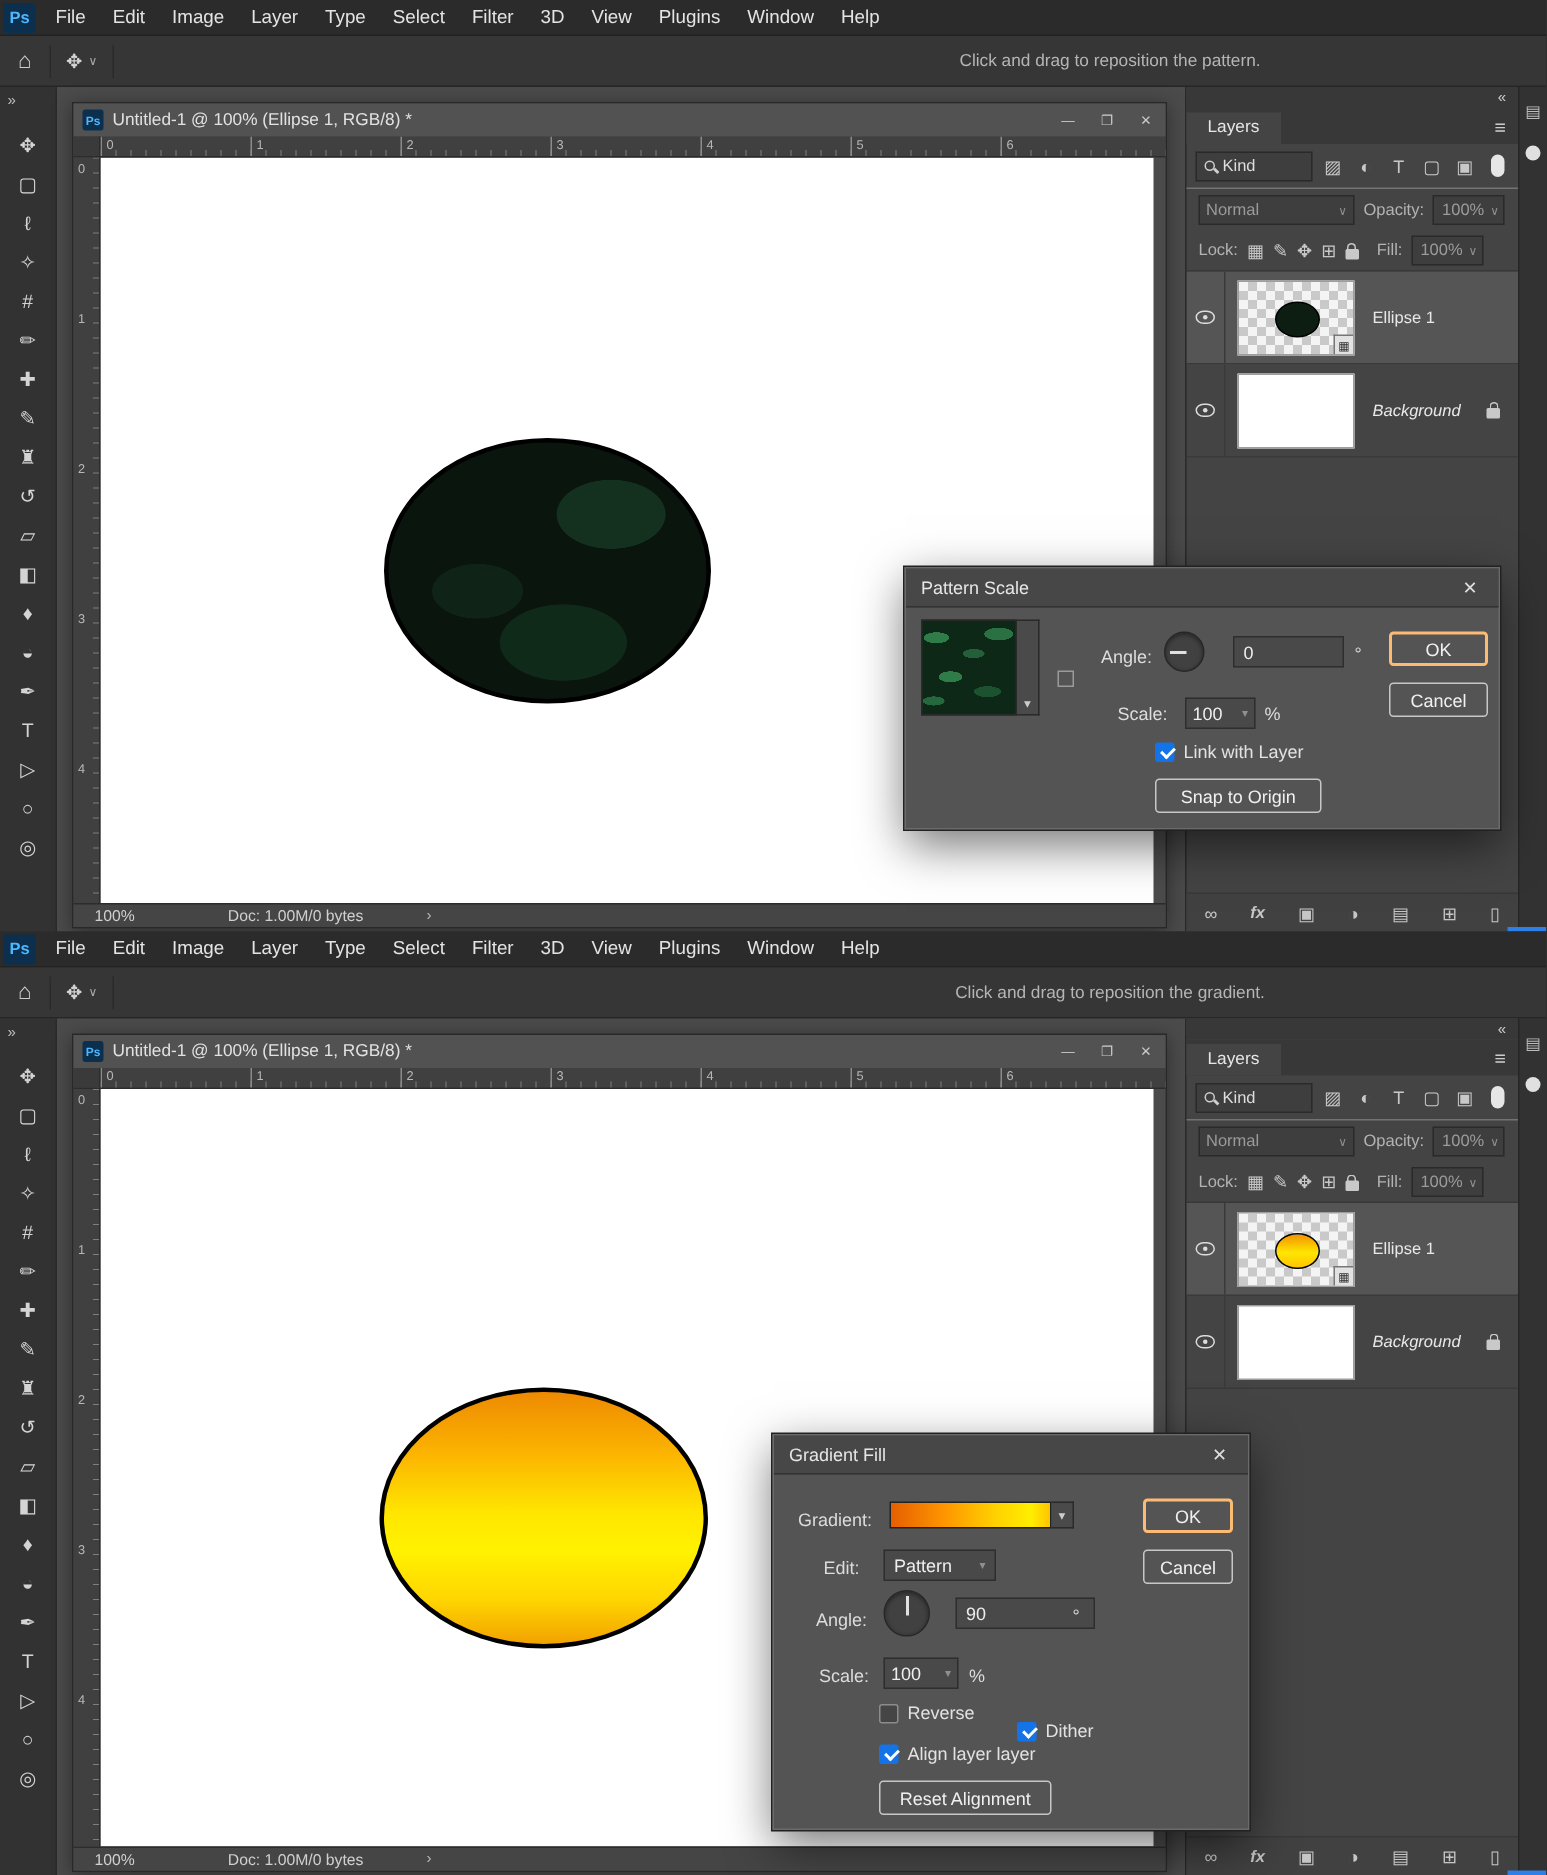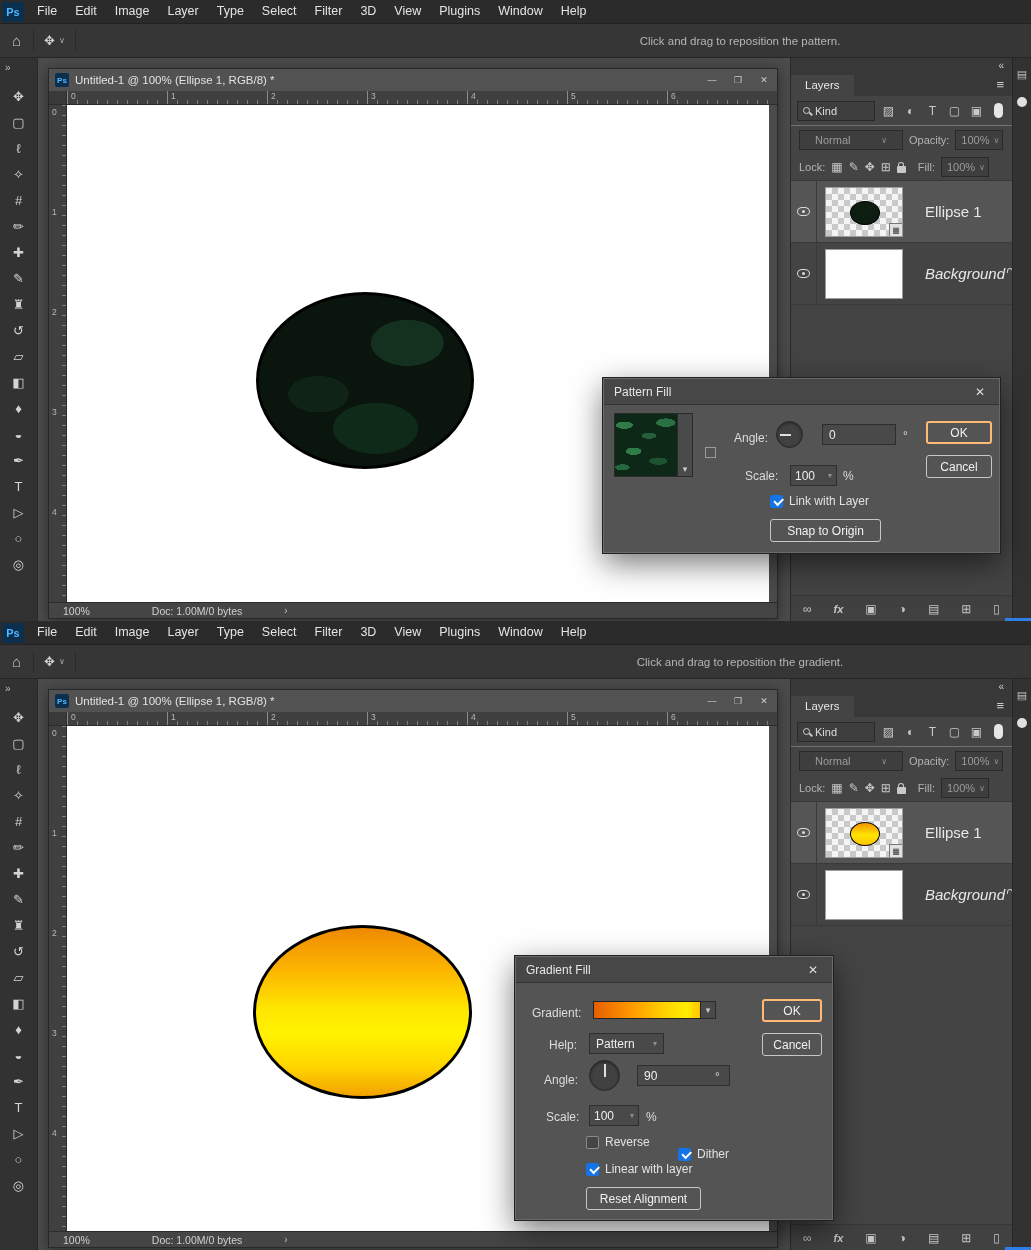--- a/index.html
+++ b/index.html
@@ -78,21 +78,21 @@
   .panel-tabs { height:24px; flex:0 0 24px; background:#383838; display:flex; align-items:flex-end; }
   .panel-tab { background:#444444; padding:4px 14px 5px; font-size:11.5px; color:#e6e6e6; }
   .panel-menu { margin-left:auto; color:#cccccc; padding:0 8px 4px; font-size:13px; }
   .panel-filter { height:30px; flex:0 0 30px; display:flex; align-items:center; padding:0 6px; gap:5px; border-bottom:1px solid #737373; }
   .search-select { display:flex; align-items:center; width:78px; height:20px; background:#3e3e3e; border:1px solid #2a2a2a; padding:0 5px; font-size:11px; color:#dddddd; }
   .mag { width:7px; height:7px; border:1.5px solid #cfcfcf; border-radius:50%; position:relative; margin-right:5px; flex:0 0 auto; }
   .mag::after { content:''; position:absolute; width:4px; height:1.5px; background:#cfcfcf; transform:rotate(45deg); right:-3.5px; bottom:-1.5px; }
   .f-icon { width:17px; text-align:center; color:#c8c8c8; font-size:12px; }
   .filter-toggle { width:9px; height:15px; background:#e6e6e6; border-radius:5px; margin-left:4px; }
   .panel-blend { height:28px; flex:0 0 28px; display:flex; align-items:center; padding:0 8px; gap:6px; }
-  .blend-select { width:104px; height:20px; background:#3e3e3e; border:1px solid #2a2a2a; color:#9b9b9b; font-size:11px; display:flex; align-items:center; padding:0 15px; }
+  .blend-select { width:104px; height:20px; background:#3e3e3e; border:1px solid #2a2a2a; color:#9b9b9b; font-size:11px; display:flex; align-items:center; padding:0 4px; }
   .sel-caret { margin-left:auto; font-size:8px; color:#8f8f8f; padding-left:4px; }
   .p-label { font-size:11px; color:#b3b3b3; }
   .mini-select { width:48px; height:20px; background:#3e3e3e; border:1px solid #2a2a2a; color:#9b9b9b; font-size:11px; display:flex; align-items:center; padding:0 5px; }
   .panel-lock { height:26px; flex:0 0 26px; display:flex; align-items:center; padding:0 8px; gap:6px; }
   .l-icon { color:#c8c8c8; font-size:12px; }
   .fill-label { margin-left:6px; }
   .padlock { width:9px; height:7px; background:#c9c9c9; border-radius:1px; position:relative; margin-top:4px; }
   .padlock::before { content:''; position:absolute; left:1.5px; top:-4px; width:4px; height:4px; border:1.5px solid #c9c9c9; border-bottom:none; border-radius:3px 3px 0 0; }
   .layers-list { flex:1; border-top:1px solid #383838; overflow:hidden; }
   .layer-row { height:62px; display:flex; align-items:center; border-bottom:1px solid #3a3a3a; }
@@ -100,21 +100,21 @@
   .eye-col { width:26px; flex:0 0 26px; height:100%; border-right:1px solid #3a3a3a; display:flex; align-items:center; justify-content:center; }
   .eye { width:13px; height:9px; border:1px solid #dcdcdc; border-radius:50% / 60%; position:relative; }
   .eye::after { content:''; width:3px; height:3px; background:#dcdcdc; border-radius:50%; position:absolute; left:4px; top:2px; }
   .layer-thumb { width:78px; flex:0 0 78px; height:50px; margin-left:8px; position:relative; border:1px solid #9d9d9d; }
   .layer-thumb.checker { background-color:#ffffff; background-image:repeating-conic-gradient(#c9c9c9 0 25%, #f4f4f4 0 50%); background-size:12px 12px; }
   .layer-thumb.white { background:#ffffff; }
   .thumb-ellipse { position:absolute; left:24px; top:13px; width:30px; height:24px; border-radius:50%; border:1px solid #000; }
   .inst-top .thumb-ellipse { background:#0d1d12; }
   .inst-bottom .thumb-ellipse { background:linear-gradient(180deg,#f29300,#ffe500 55%,#ffc400); }
   .thumb-badge { position:absolute; right:0; bottom:0; width:13px; height:13px; background:#e2e2e2; color:#333333; font-size:8px; line-height:13px; text-align:center; border-left:1px solid #777; border-top:1px solid #777; }
-  .layer-name { margin-left:22px; font-size:15px; color:#e8e8e8; }
+  .layer-name { margin-left:12px; font-size:11px; color:#e8e8e8; }
   .layer-name.italic { font-style:italic; }
   .bg-lock { margin-left:auto; margin-right:12px; }
   .panel-bottombar { height:26px; flex:0 0 26px; border-top:1px solid #383838; display:flex; align-items:center; justify-content:space-between; padding:0 12px; background:#414141; }
   .b-icon { color:#c6c6c6; font-size:12px; }
   .b-icon.fx { font-style:italic; font-weight:bold; font-size:11px; }
 
   .right-strip { width:19px; flex:0 0 19px; background:#323232; border-left:1px solid #262626; display:flex; flex-direction:column; align-items:center; padding-top:10px; gap:16px; }
   .rs-icon { color:#bcbcbc; font-size:11px; }
   .rs-dot { width:10px; height:10px; border-radius:50%; background:#e0e0e0; }
 
@@ -369,21 +369,21 @@
     </aside>
 
     <aside class="right-strip">
       <span class="rs-icon">▤</span>
       <span class="rs-dot"></span>
     </aside>
   </div>
 
   <div class="dialog pattern-dialog">
     <div class="dialog-titlebar">
-      <span>Pattern Fill</span>
+      <span>Pattern Scale</span>
       <span class="dialog-close">✕</span>
     </div>
     <div class="dialog-body">
       <div class="pattern-swatch-group">
         <span class="pattern-swatch"></span>
         <span class="swatch-arrow">
             <span>▾</span>
           </span>
       </div>
       <span class="pattern-mini"></span>
@@ -602,21 +602,21 @@
     <div class="dialog-body">
       <span class="dlg-label gradient-label">Gradient:</span>
       <div class="gradient-bar-group">
         <span class="gradient-bar"></span>
         <span class="gbar-arrow">
             <span>▾</span>
           </span>
       </div>
       <div class="ps-btn default ok-btn">OK</div>
       <div class="ps-btn cancel-btn">Cancel</div>
-      <span class="dlg-label style-label">Help:</span>
+      <span class="dlg-label style-label">Edit:</span>
       <span class="num-input style-select">
         <span>Pattern</span>
         <span class="sel-caret">▾</span>
       </span>
       <span class="dlg-label angle-label">Angle:</span>
       <span class="dial dial-v"></span>
       <span class="num-input angle-input">90</span>
       <span class="dlg-label degree">°</span>
       <span class="dlg-label scale-label">Scale:</span>
       <span class="num-input scale-select">
@@ -627,20 +627,20 @@
       <label class="cb-row reverse-row">
         <span class="checkbox"></span>
         <span>Reverse</span>
       </label>
       <label class="cb-row dither-row">
         <span class="checkbox checked"></span>
         <span>Dither</span>
       </label>
       <label class="cb-row align-row">
         <span class="checkbox checked"></span>
-        <span>Linear with layer</span>
+        <span>Align layer layer</span>
       </label>
       <div class="ps-btn reset-btn">Reset Alignment</div>
     </div>
   </div>
 
   <div class="accent-bar"></div>
 </section>
 
 </body></html>

